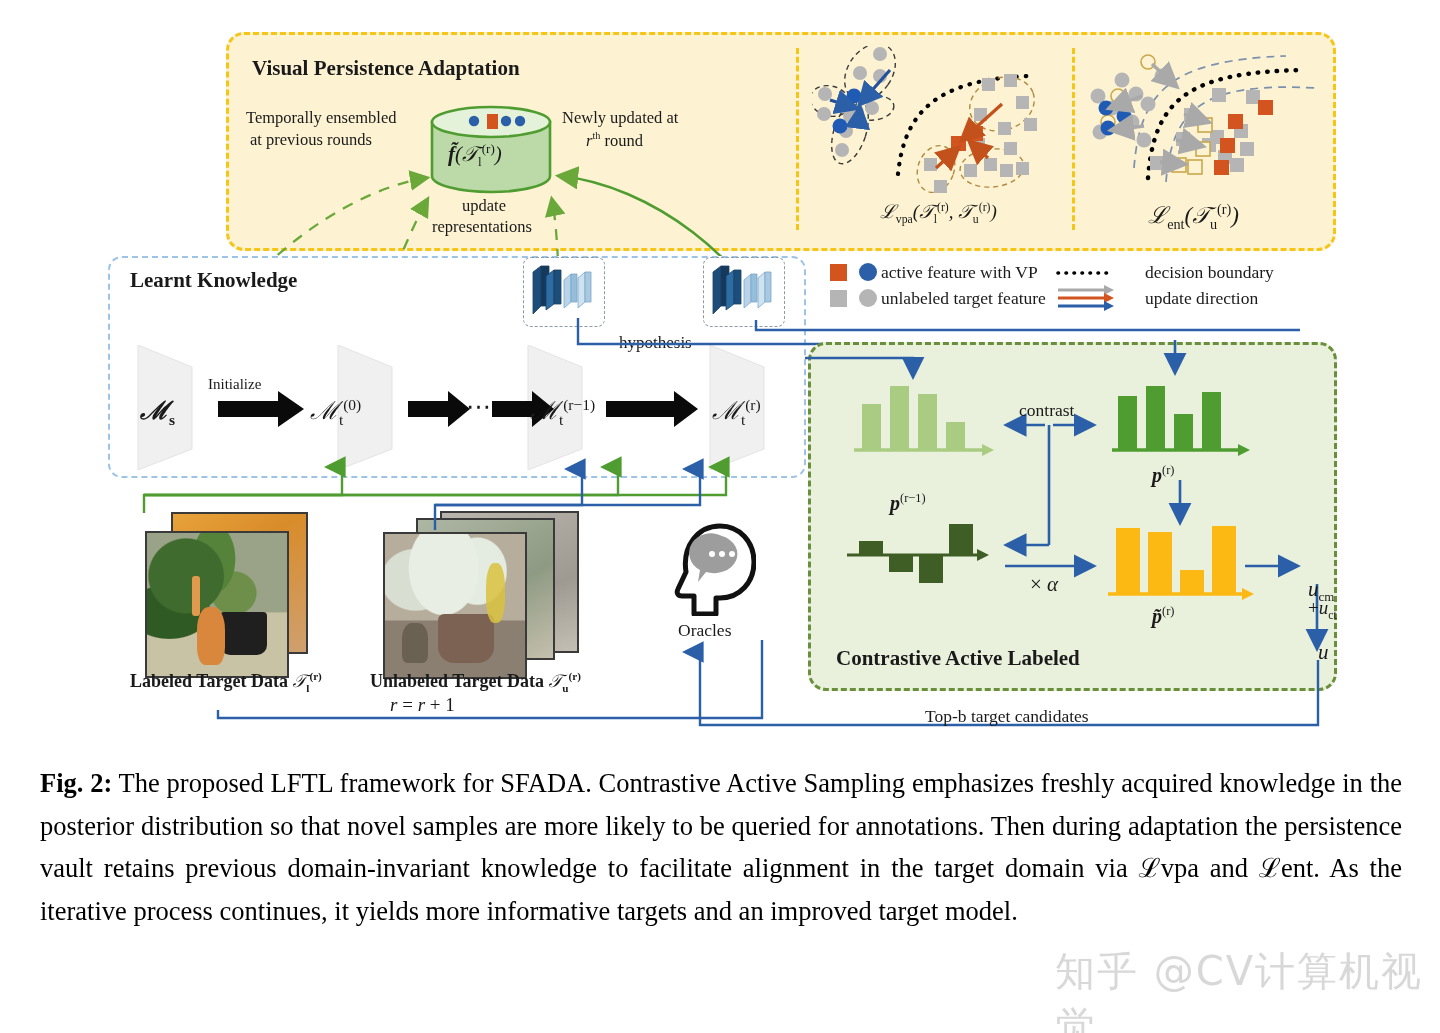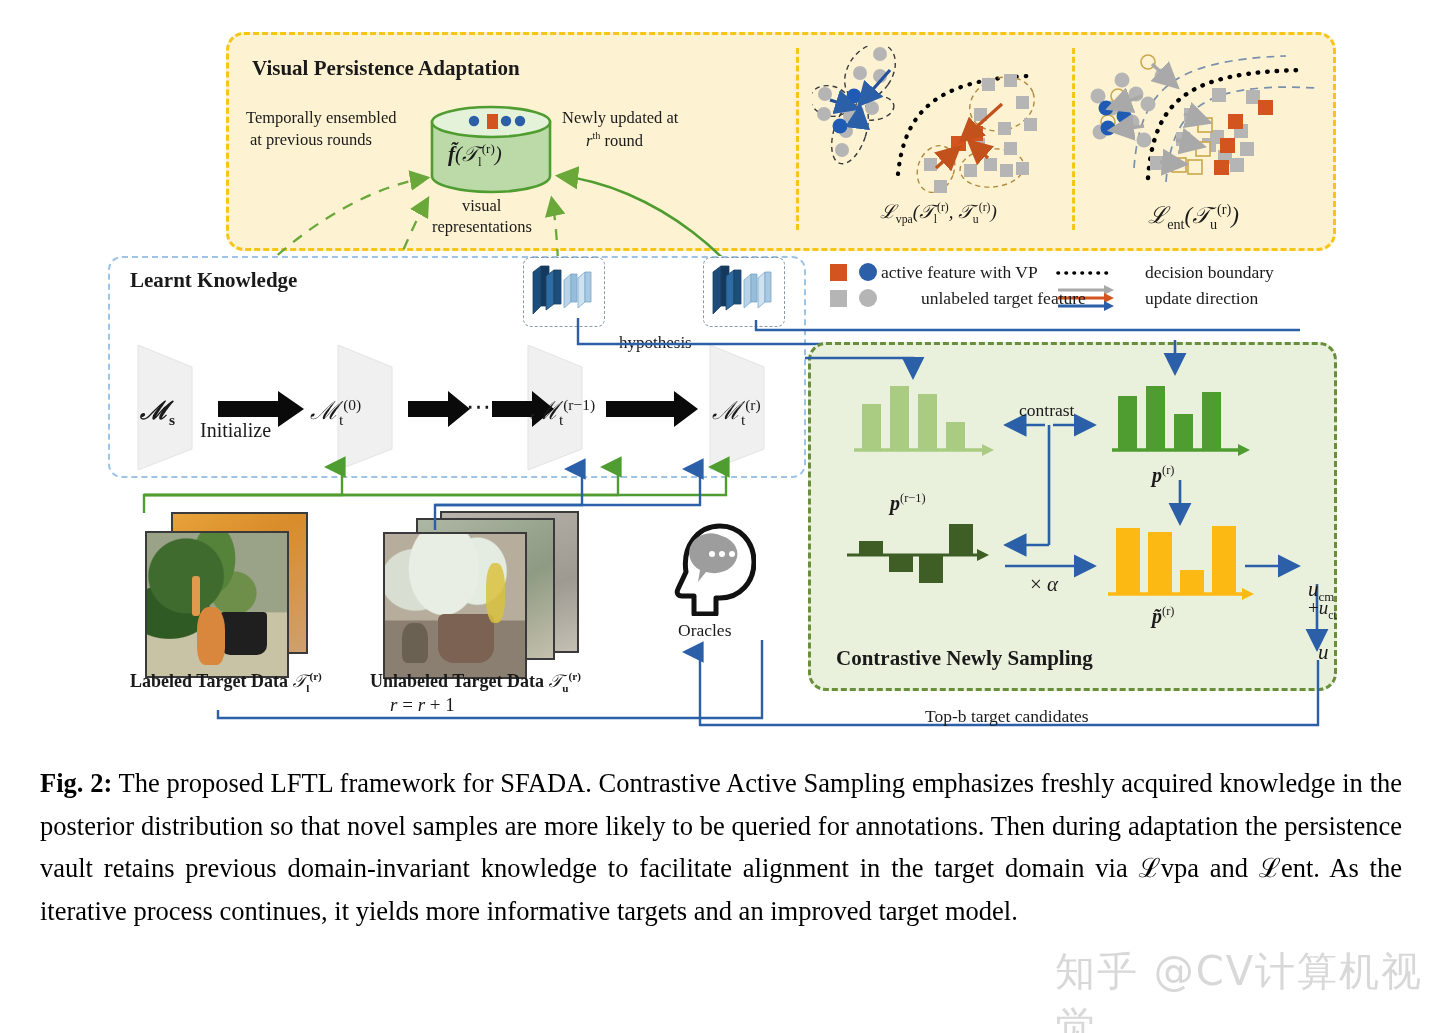--- a/index.html
+++ b/index.html
@@ -55,21 +55,21 @@
     <ellipse cx="65" cy="18" rx="59" ry="15" fill="#e4f2da" stroke="#4f9c30" stroke-width="2.6"></ellipse>
     <circle cx="48" cy="17" r="5.2" fill="#2b5fa8"></circle>
     <rect x="61" y="10" width="11" height="15" fill="#d4541f"></rect>
     <circle cx="80" cy="17" r="5.2" fill="#2b5fa8"></circle>
     <circle cx="94" cy="17" r="5.2" fill="#2b5fa8"></circle>
   </svg>
 
   <div class="txt" style="left:448px;top:141px;font-size:21px;">
     <span class="math bold">f̃</span><span class="math">(</span><span class="cal">𝒯</span><span class="sub ital">l</span><span class="sup">(r)</span><span class="math">)</span>
   </div>
-  <div class="txt" style="left:462px;top:196px;font-size:16.5px;">visual</div>
+  <div class="txt" style="left:462px;top:196px;font-size:16.5px;">update</div>
   <div class="txt" style="left:432px;top:217px;font-size:16.5px;">representations</div>
 
   <svg class="abs" style="left:90px;top:100px;" width="720" height="400" viewBox="0 0 720 400">
     <defs>
       <marker id="gArrow" markerWidth="9" markerHeight="9" refX="7" refY="4.5" orient="auto">
         <path d="M0,0 L9,4.5 L0,9 Z" fill="#6aa83a"></path>
       </marker>
     </defs>
     <path d="M85,300 C110,210 230,95 336,78" fill="none" stroke="#6aa83a" stroke-width="2.3" stroke-dasharray="11,9" marker-end="url(#gArrow)"></path>
     <path d="M260,300 C280,225 320,130 337,100" fill="none" stroke="#6aa83a" stroke-width="2.3" stroke-dasharray="11,9" marker-end="url(#gArrow)"></path>
@@ -245,21 +245,21 @@
     <g>
       <path d="M228,28 L274,28" stroke="#a9a9a9" stroke-width="3"></path>
       <path d="M274,23 L284,28 L274,33 Z" fill="#a9a9a9"></path>
       <path d="M228,36 L274,36" stroke="#d4541f" stroke-width="3"></path>
       <path d="M274,31 L284,36 L274,41 Z" fill="#d4541f"></path>
       <path d="M228,44 L274,44" stroke="#2b5fa8" stroke-width="3"></path>
       <path d="M274,39 L284,44 L274,49 Z" fill="#2b5fa8"></path>
     </g>
   </svg>
   <div class="txt" style="left:881px;top:262px;font-size:17.5px;">active feature with VP</div>
-  <div class="txt" style="left:881px;top:288px;font-size:17.5px;margin-left:40px;">unlabeled target feature</div>
+  <div class="txt" style="left:881px;top:288px;font-size:17.5px;">unlabeled target feature</div>
   <div class="txt" style="left:1145px;top:262px;font-size:17.5px;">decision boundary</div>
   <div class="txt" style="left:1145px;top:288px;font-size:17.5px;">update direction</div>
 
   <div class="panel-blue" style="left:108px;top:256px;width:694px;height:218px;"></div>
   <div class="txt sec-title" style="left:130px;top:268px;">Learnt Knowledge</div>
 
   <svg class="abs" style="left:118px;top:345px;" width="680" height="125" viewBox="0 0 680 125">
     <g fill="#f0f0f0" stroke="#e3e3e3" stroke-width="1">
       <polygon points="20,0 74,22 74,104 20,125"></polygon>
       <polygon points="220,0 274,22 274,104 220,125"></polygon>
@@ -281,21 +281,21 @@
   <div class="txt" style="left:310px;top:392px;font-size:25px;">
     <span class="cal">ℳ</span><span class="sub ital">t</span><span class="sup">(0)</span>
   </div>
   <div class="txt" style="left:466px;top:392px;font-size:25px;">⋯</div>
   <div class="txt" style="left:530px;top:392px;font-size:25px;">
     <span class="cal">ℳ</span><span class="sub ital">t</span><span class="sup">(r−1)</span>
   </div>
   <div class="txt" style="left:712px;top:392px;font-size:25px;">
     <span class="cal">ℳ</span><span class="sub ital">t</span><span class="sup">(r)</span>
   </div>
-  <div class="txt" style="left:200px;top:376px;font-size:20px;margin-top:43px;">Initialize</div>
+  <div class="txt" style="left:208px;top:376px;font-size:15px;">Initialize</div>
 
   <div class="nn-box" style="left:523px;top:257px;width:80px;height:68px;"></div>
   <div class="nn-box" style="left:703px;top:257px;width:80px;height:68px;"></div>
 
   <svg class="abs" style="left:531px;top:264px;" width="66" height="55" viewBox="0 0 66 55">
     <g stroke="#1a3f66" stroke-width="0.8">
       <polygon points="2,8 10,2 10,42 2,50" fill="#1d4e79"></polygon>
       <polygon points="10,2 18,2 18,42 10,42" fill="#15395c"></polygon>
       <polygon points="15,12 23,6 23,40 15,46" fill="#2e6da4"></polygon>
       <polygon points="23,6 30,6 30,40 23,40" fill="#1d4e79"></polygon>
@@ -395,21 +395,21 @@
       <path d="M54,40 L528,40 L528,12" marker-end="url(#gUp)"></path>
       <path d="M54,40 L636,40 L636,12" marker-end="url(#gUp)"></path>
     </g>
     <g fill="none" stroke="#2b5fa8" stroke-width="2.4">
       <path d="M345,75 L345,50 L610,50 L610,14" marker-end="url(#bUp)"></path>
       <path d="M345,50 L492,50 L492,14" marker-end="url(#bUp)"></path>
     </g>
   </svg>
 
   <div class="panel-green" style="left:808px;top:342px;width:523px;height:343px;"></div>
-  <div class="txt sec-title" style="left:836px;top:646px;">Contrastive Newly Sampling</div>
+  <div class="txt sec-title" style="left:836px;top:646px;">Contrastive Active Labeled</div>
 
   <svg class="abs" style="left:852px;top:372px;" width="150" height="90" viewBox="0 0 150 90">
     <g fill="#a9cc82">
       <rect x="10" y="32" width="19" height="46"></rect>
       <rect x="38" y="14" width="19" height="64"></rect>
       <rect x="66" y="22" width="19" height="56"></rect>
       <rect x="94" y="50" width="19" height="28"></rect>
     </g>
     <path d="M2,78 L132,78" stroke="#a9cc82" stroke-width="3.4"></path>
     <path d="M130,72 L142,78 L130,84 Z" fill="#a9cc82"></path>

